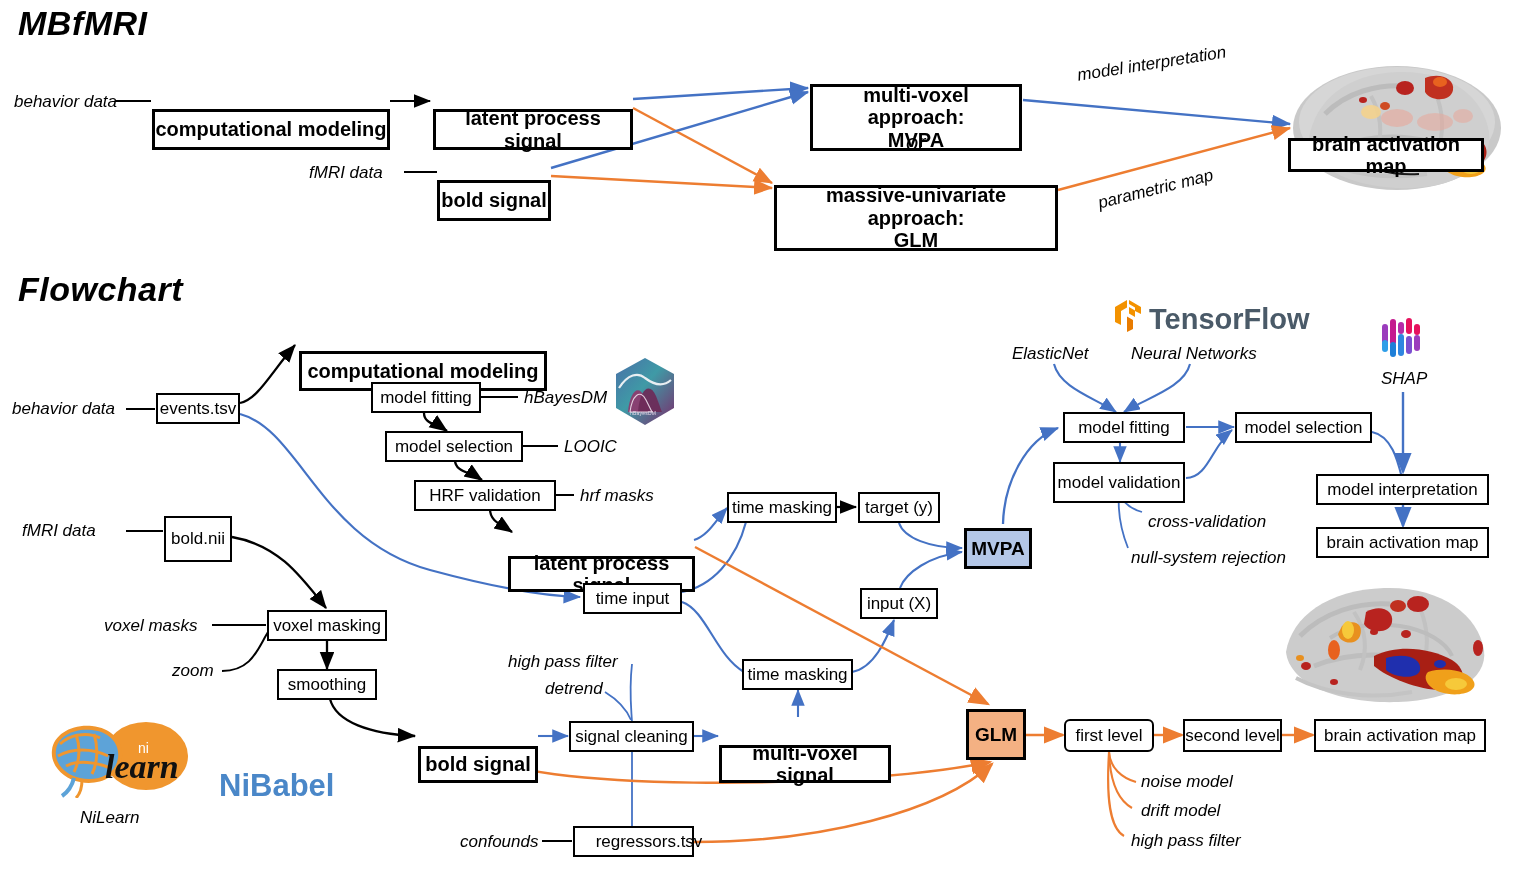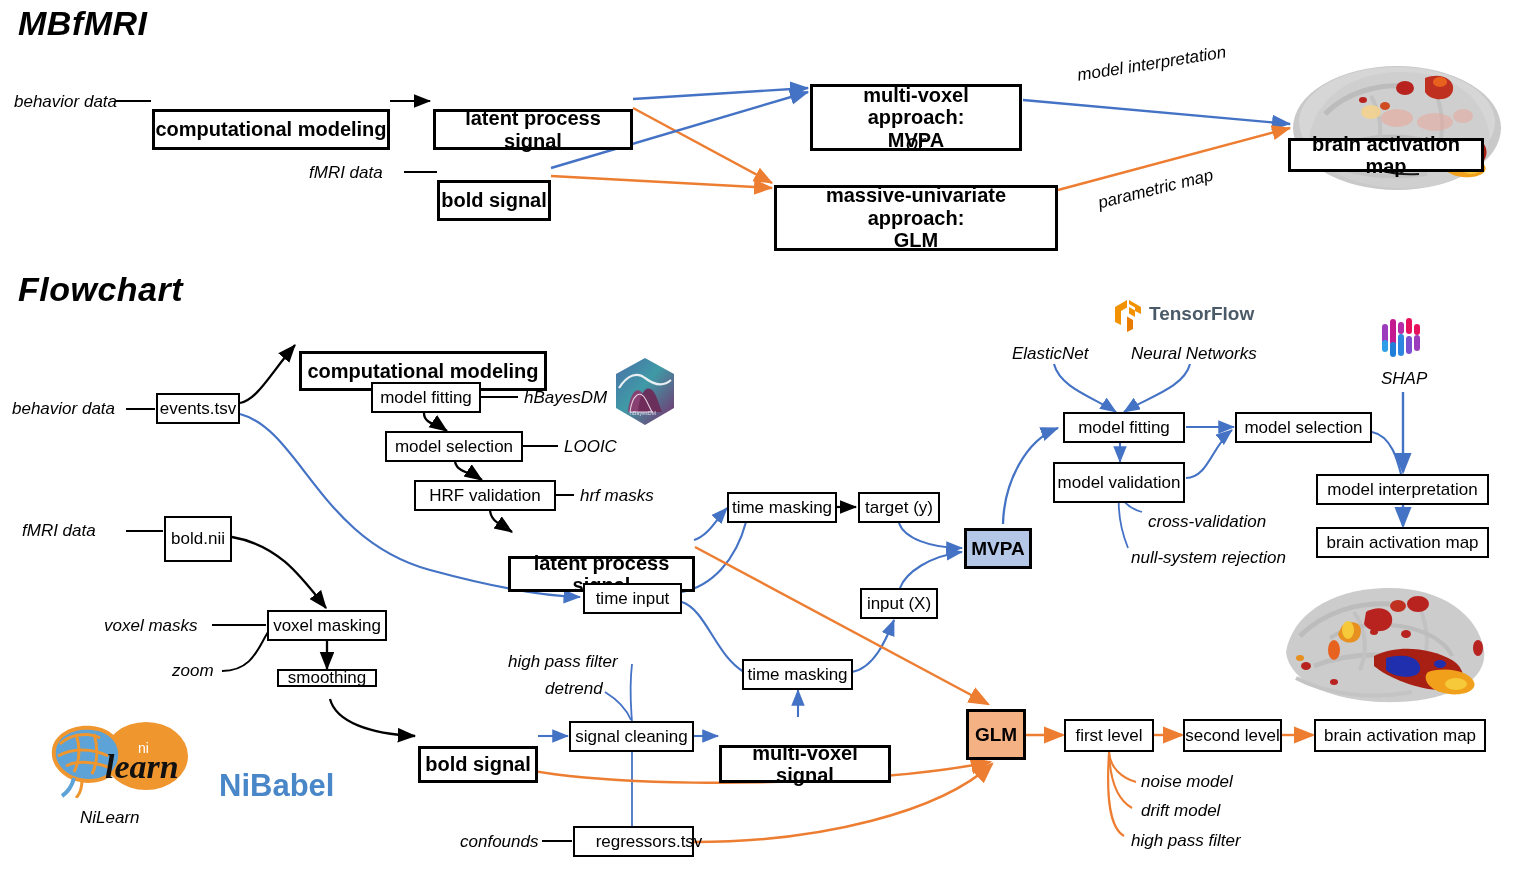--- a/index.html
+++ b/index.html
@@ -58,21 +58,21 @@
     position:absolute;
     left:0;top:0;
     width:1522px;height:880px;
     overflow:visible;
     pointer-events:none;
   }
   
   .logo{position:absolute;}
   .tf-text{
     position:absolute;
-    font-size:19px;
+    font-size:29px;
     font-weight:bold;
     color:#4a5a68;
     white-space:nowrap;
   }
   .nibabel-text{
     position:absolute;
     font-size:31px;
     font-weight:bold;
     color:#4a87c8;
     white-space:nowrap;
@@ -329,21 +329,21 @@
     <div class="hb-cap" style="left:18px; top:54px; position:absolute;">hBayesDM</div>
   </div>
 
   <div class="lbl" style="left:22px; top:521px;">fMRI data</div>
   <div class="node b2" style="left:164px; top:516px; width:68px; height:46px;">bold.nii</div>
 
   <div class="lbl" style="left:104px; top:616px;">voxel masks</div>
   <div class="lbl" style="left:172px; top:661px;">zoom</div>
 
   <div class="node b2" style="left:267px; top:610px; width:120px; height:31px;">voxel masking</div>
-  <div class="node b2" style="left:277px; top:669px; width:100px; height:18px;">smoothing</div>
+  <div class="node b2" style="left:277px; top:669px; width:100px; height:31px;">smoothing</div>
 
   <div class="node thick bold b1" style="left:418px; top:718px; width:120px; height:37px;">bold signal</div>
   <div class="node b2" style="left:569px; top:721px; width:125px; height:31px;">signal cleaning</div>
   <div class="node thick bold b1" style="left:719px; top:717px; width:172px; height:38px;">multi-voxel signal</div>
 
   <div class="lbl" style="left:508px; top:652px;">high pass filter</div>
   <div class="lbl" style="left:545px; top:679px;">detrend</div>
 
   <div class="lbl" style="left:460px; top:832px;">confounds</div>
   <div class="node b2" style="left:573px; top:826px; width:121px; height:31px;padding-left:31px;">regressors.tsv</div>
@@ -421,21 +421,21 @@
         <path d="M158,94 C178,88 200,94 204,104 C208,114 188,120 170,114 C158,110 152,100 158,94 Z" fill="#f0a01a"></path>
         <ellipse cx="186" cy="106" rx="11" ry="6" fill="#f6c93a"></ellipse>
         <ellipse cx="36" cy="88" rx="5" ry="4" fill="#b8231f"></ellipse>
         <ellipse cx="30" cy="80" rx="4" ry="3" fill="#e8901f"></ellipse>
         <ellipse cx="64" cy="104" rx="4" ry="3" fill="#b8231f"></ellipse>
         <ellipse cx="208" cy="70" rx="5" ry="8" fill="#b8231f"></ellipse>
       </g>
     </svg>
   </div>
 
-  <div class="node b2" style="left:1064px; top:719px; width:90px; height:33px;">first level</div>
+  <div class="node b2" style="left:1064px; top:719px; width:90px; height:33px;border-radius:6px;">first level</div>
   <div class="node b2" style="left:1183px; top:719px; width:99px; height:33px;">second level</div>
   <div class="node b2" style="left:1314px; top:719px; width:172px; height:33px;">brain activation map</div>
 
   <div class="lbl" style="left:1141px; top:772px;">noise model</div>
   <div class="lbl" style="left:1141px; top:801px;">drift model</div>
   <div class="lbl" style="left:1131px; top:831px;">high pass filter</div>
 
   <div class="logo" style="left:38px; top:720px; width:150px; height:78px;">
     <svg width="150" height="78" viewBox="0 0 150 78">
       <ellipse cx="108" cy="36" rx="42" ry="34" fill="#f0962e"></ellipse>

